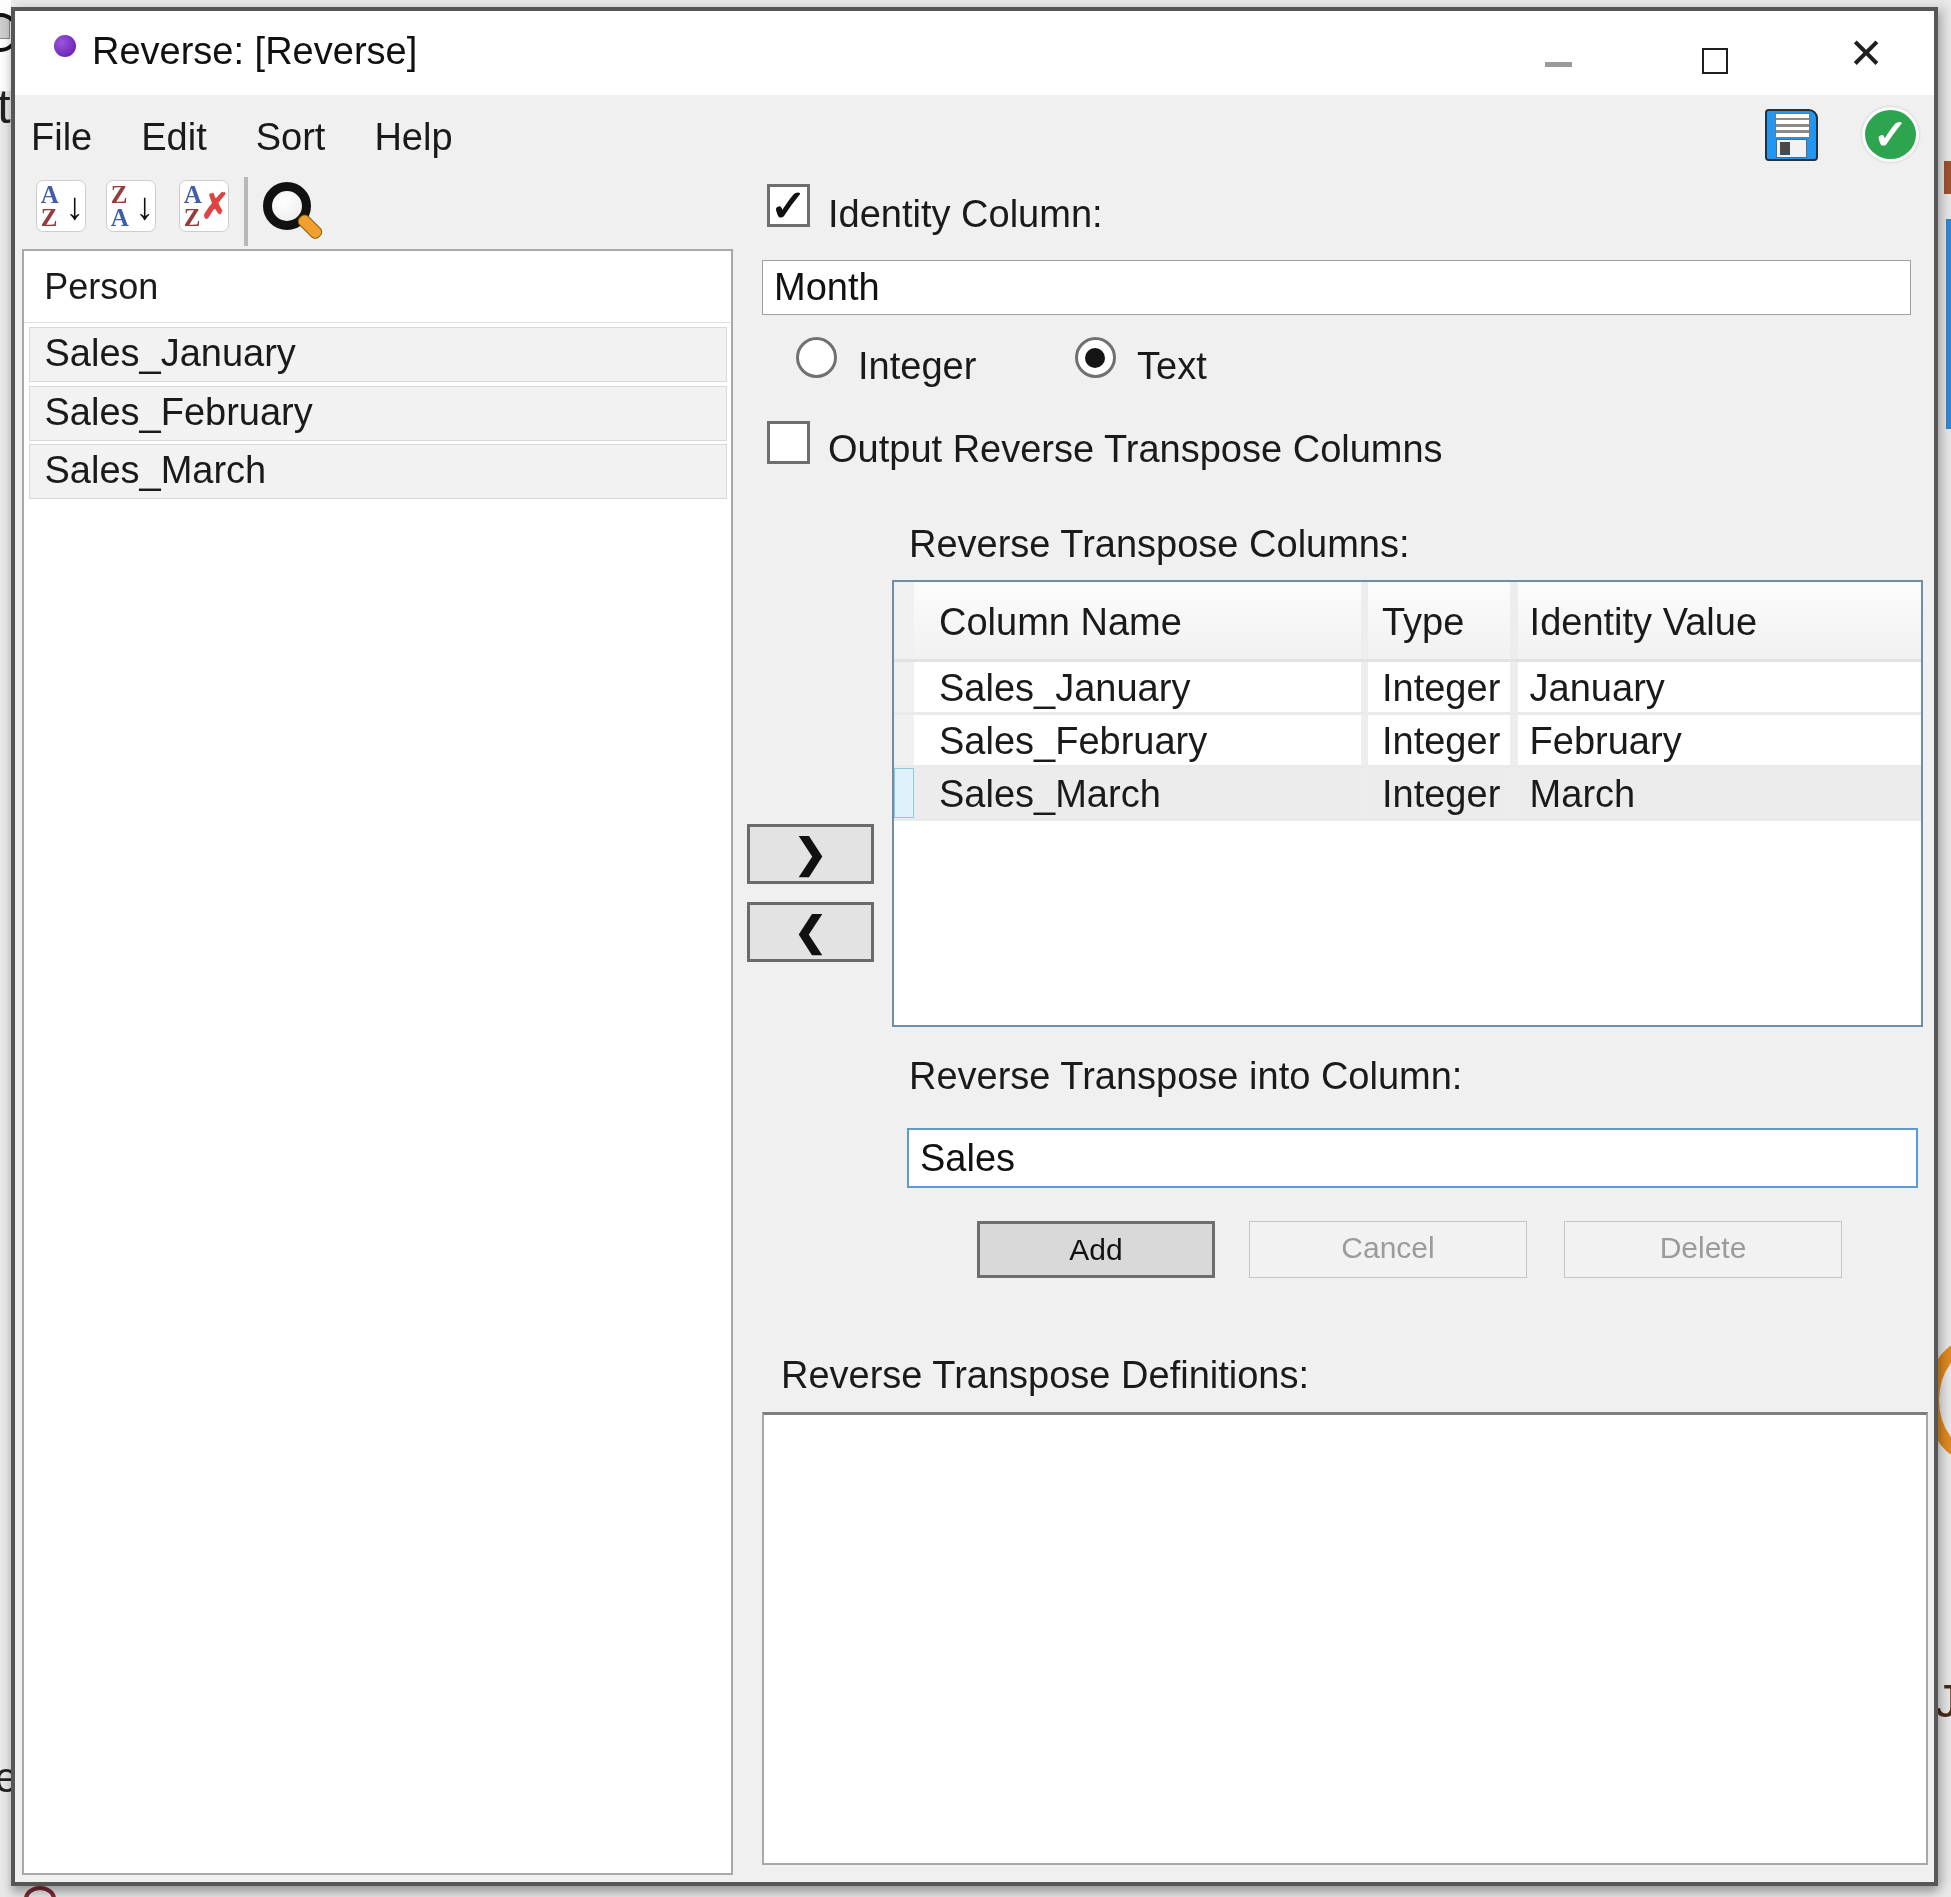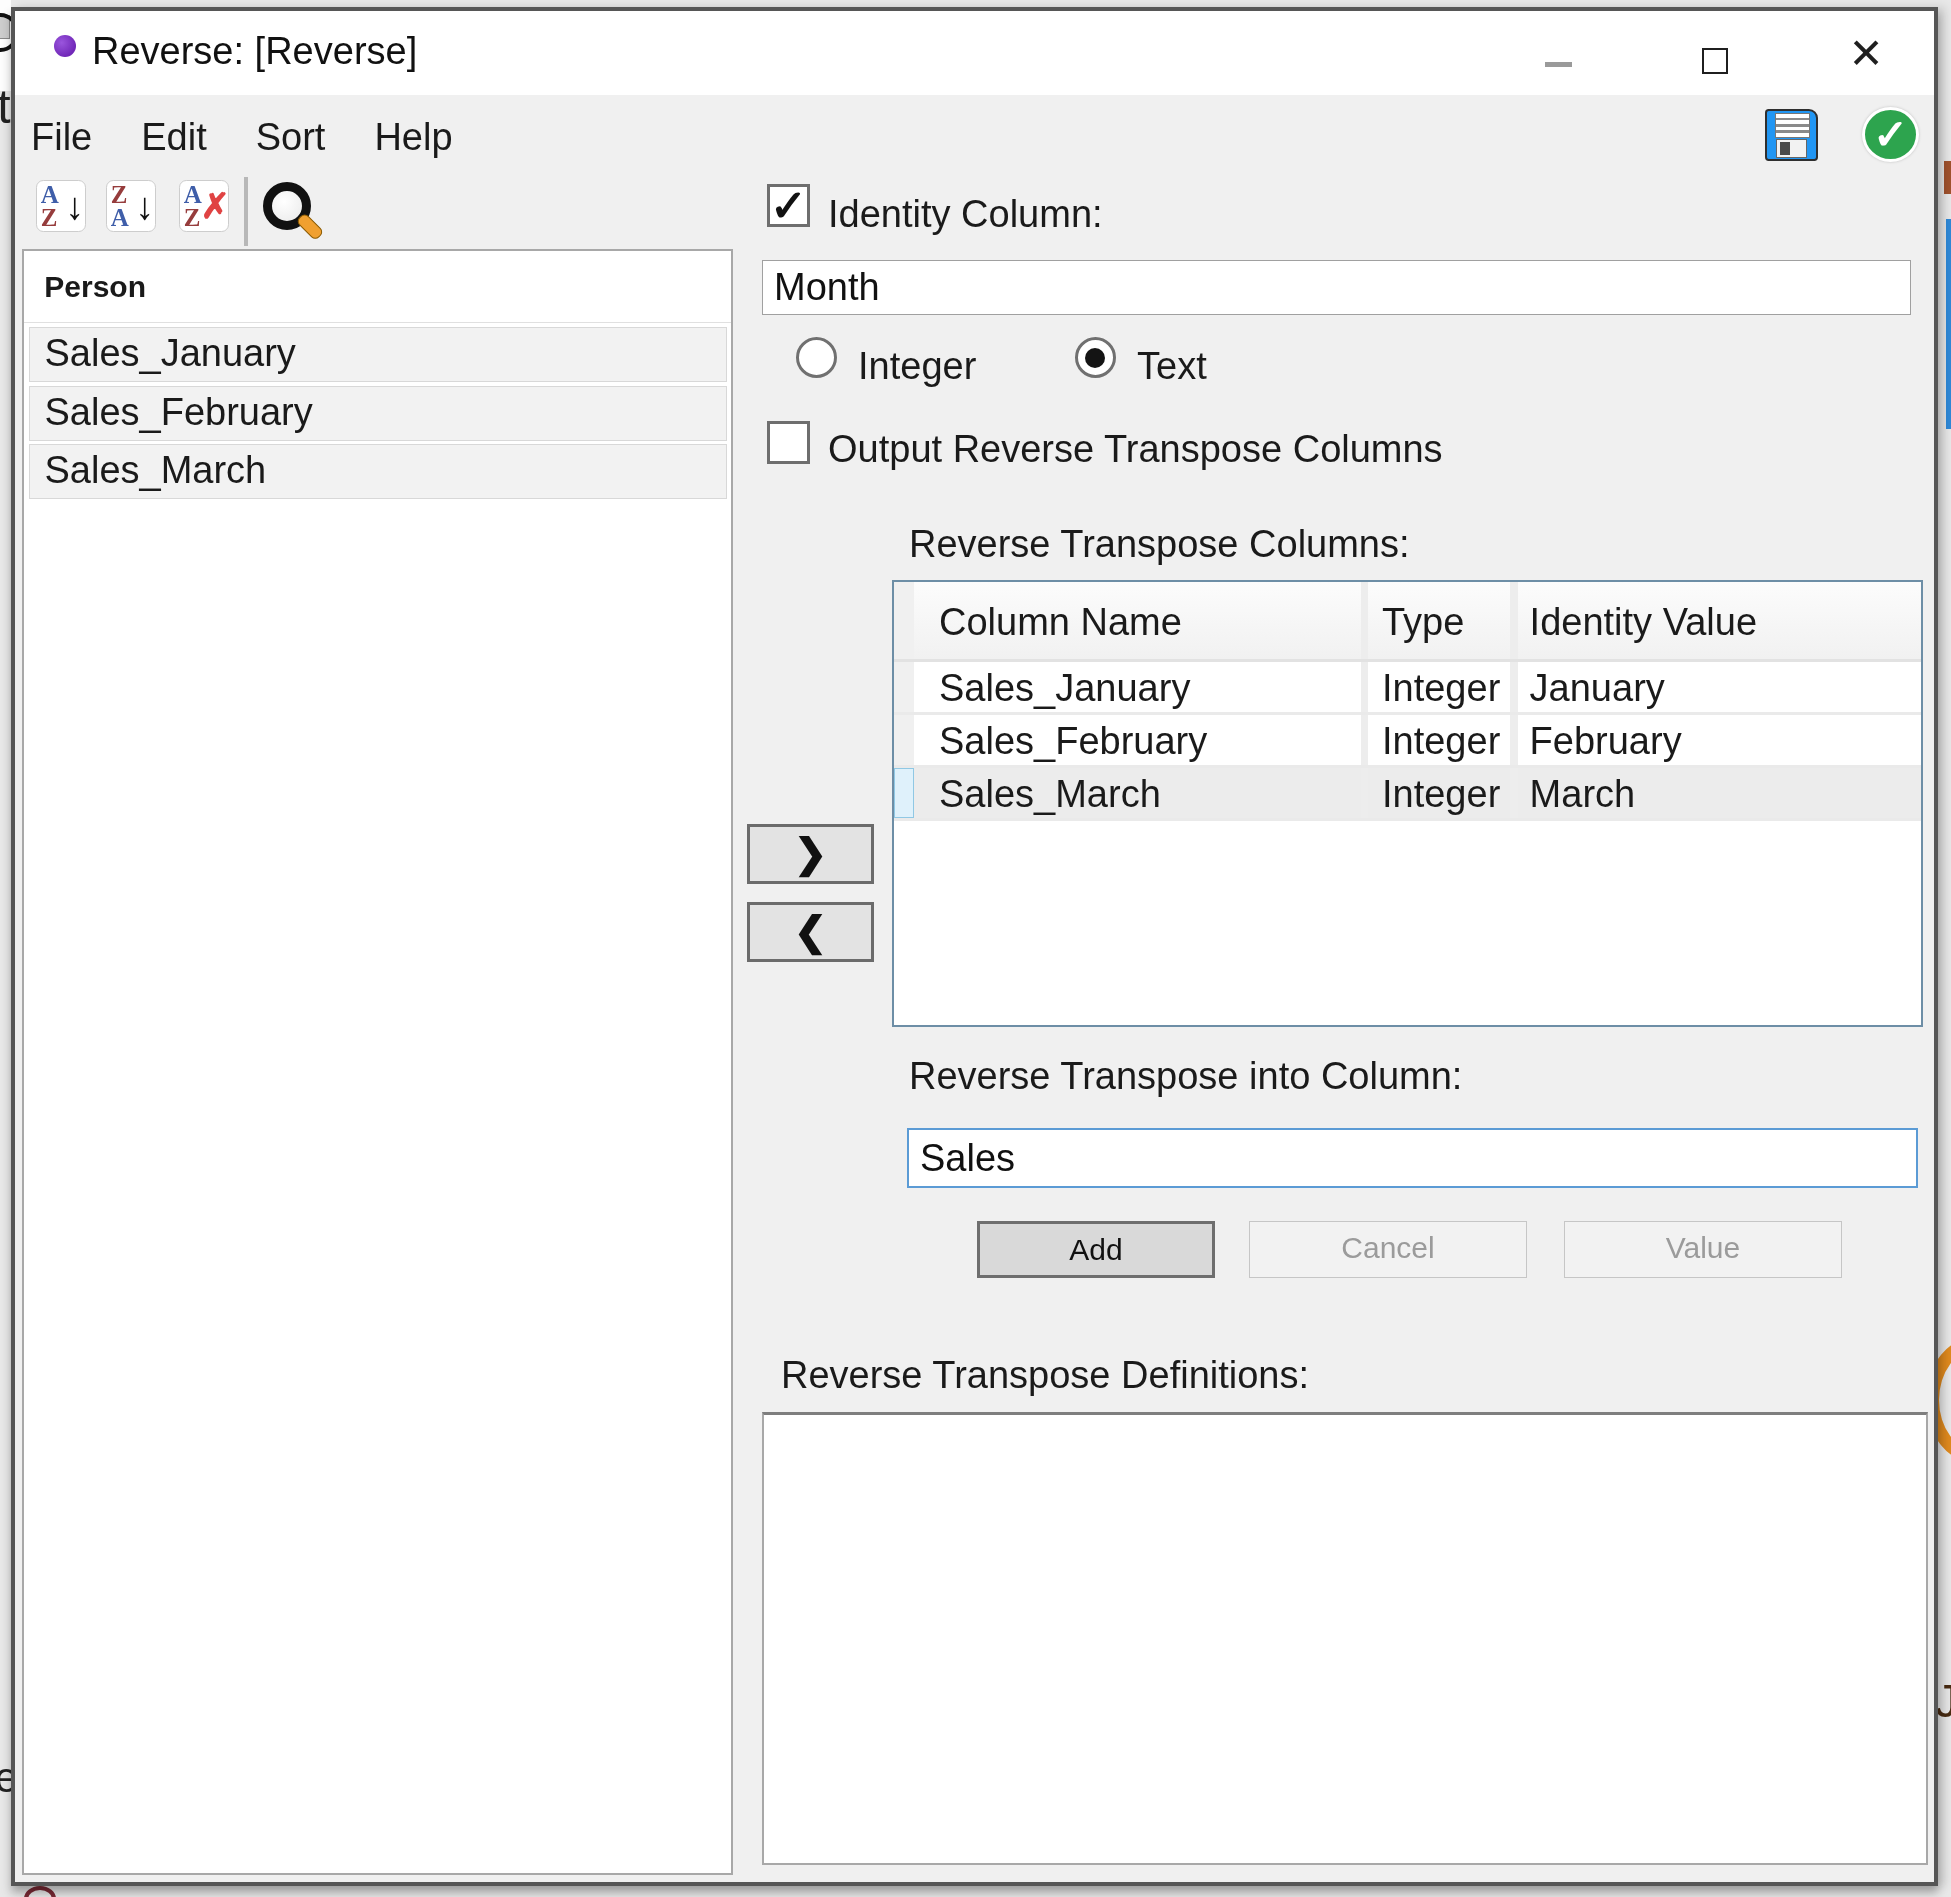--- a/index.html
+++ b/index.html
@@ -60,21 +60,21 @@
   .c-blue{color:#3f5ea9;} .c-red{color:#963c3c;}
   .si-mark{position:absolute;right:0.9px;top:0;height:50px;line-height:50px;font-size:38px;color:#111;}
   .si-x{color:#e04343;font-size:35px;font-weight:bold;right:-1.8px;}
   .tb-divider{position:absolute;left:229px;top:0px;width:3.7px;height:69px;background:#b8b8b8;}
   .mag-ring{position:absolute;left:248px;top:4.6px;width:30px;height:30px;border:9.1px solid #111;border-radius:50%;
     background:radial-gradient(circle at 40% 35%, #ffffff, #e9e9e9);}
   .mag-handle{position:absolute;left:281px;top:43px;width:25.6px;height:11px;background:#f0a030;border:0.9px solid #8a5a00;border-radius:5.5px;transform:rotate(45deg);}
 
   
   .left-list{position:absolute;left:7.3px;top:238px;width:711px;height:1626px;background:#fff;border:2.7px solid #a8a8a8;box-sizing:border-box;}
-  .list-item-plain{height:71px;line-height:71px;padding-left:20px;font-size:30px;background:#fff;border-bottom:1.8px solid #e0e0e0;font-weight:bold;}
+  .list-item-plain{height:71px;line-height:71px;padding-left:20px;font-size:36px;background:#fff;border-bottom:1.8px solid #e0e0e0;}
   .list-card{height:53px;line-height:51px;margin:3.7px 4.6px 0 4.6px;padding-left:14.6px;font-size:38px;background:#f2f2f2;border:1.8px solid #d8d8d8;}
 
   
   .chk{position:absolute;width:37px;height:37px;background:#fff;border:3.7px solid #6e6e6e;text-align:center;}
   .chk .mark{font-size:44px;font-weight:bold;line-height:38px;color:#111;}
   .chk-identity{left:752px;top:173px;}
   .chk-output{left:752px;top:410px;}
   .lbl{position:absolute;font-size:38px;color:#1a1a1a;white-space:nowrap;}
   .lbl-identity{left:813px;top:182px;}
   .lbl-output{left:813px;top:417px;}
@@ -240,19 +240,19 @@
   </div>
 
   <div class="move-btn mv-right">❯</div>
   <div class="move-btn mv-left">❮</div>
 
   <div class="lbl lbl-into">Reverse Transpose into Column:</div>
   <input class="txt-input input-sales" value="Sales" style="">
 
   <div class="act-btn btn-add">Add</div>
   <div class="act-btn btn-cancel">Cancel</div>
-  <div class="act-btn btn-delete">Value</div>
+  <div class="act-btn btn-delete">Delete</div>
 
   <div class="lbl lbl-defs">Reverse Transpose Definitions:</div>
   <textarea class="defs-box" value="" style=""></textarea>
 
 </div>
 
 
 </body></html>

